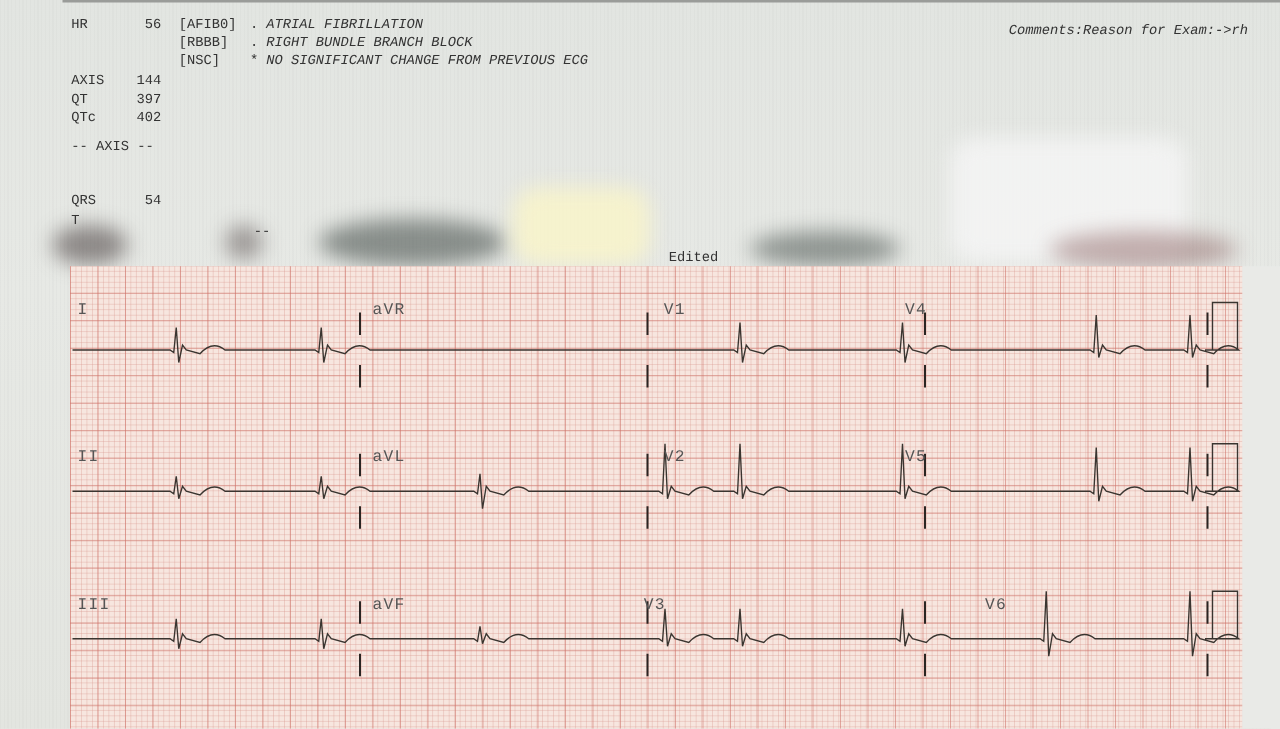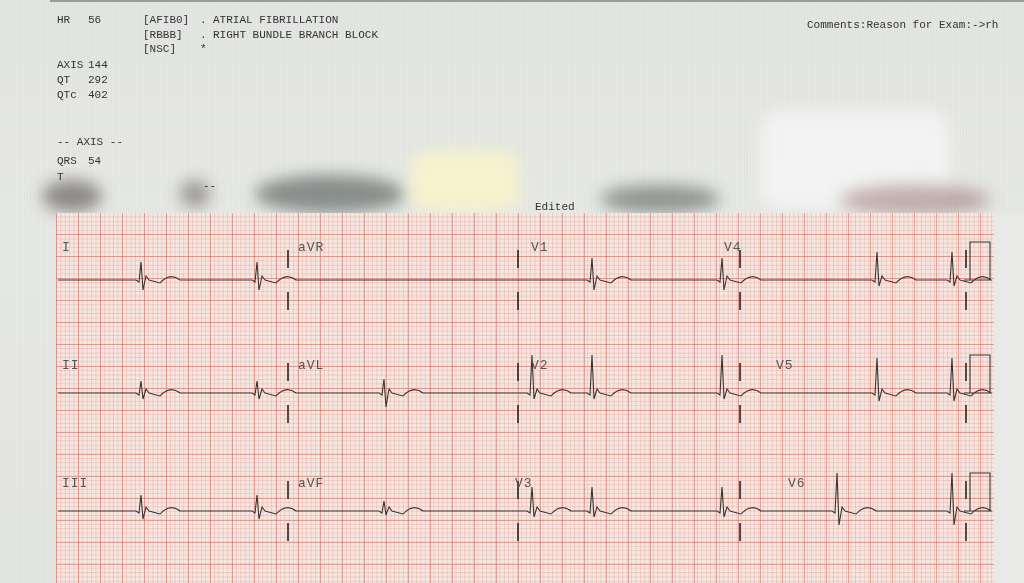--- a/index.html
+++ b/index.html
@@ -14,25 +14,25 @@
     background:
       repeating-linear-gradient(90deg, rgba(0,0,0,0.018) 0 1px, transparent 1px 3px),
       linear-gradient(180deg, #e2e5e1 0%, #e7e9e5 40%, #e3e5e0 100%);
   }
   .top-rule {
     position: absolute; left: 50px; top: 0; width: 974px; height: 2px; background: #9a9c99;
   }
   .header-area { position: absolute; left: 0; top: 0; width: 822px; height: 215px; padding-left: 10px; }
   .txt { position: absolute; font-size: 11px; line-height: 13px; white-space: pre; color: #333; }
   .meas-label { left: 57px; }
-  .meas-val { left: 88px; width: 30px; }
+  .meas-val { left: 99px; width: 30px; text-align: right; }
   .stmt-code { left: 143px; }
   .stmt-sep { left: 200px; }
-  .stmt-text { left: 213px; }
-  .comments { left: 807px; top: 19px; }
+  .stmt-text { left: 213px; font-style: italic; }
+  .comments { left: 807px; top: 19px; font-style: italic; }
   .edited { left: 535px; top: 201px; font-size: 11px; }
   .blur {
     position: absolute; border-radius: 50%; filter: blur(8px);
   }
   .ecg-paper {
     position: absolute; left: 56px; top: 213px; width: 938px; height: 370px;
     background-color: #f7e6df;
     background-image:
       linear-gradient(90deg, rgba(205,110,100,0.55) 1px, transparent 1px),
       linear-gradient(0deg, rgba(205,110,100,0.55) 1px, transparent 1px),
@@ -57,37 +57,38 @@
 
   <div class="header-area">
 
     <span class="txt meas-label" style="top:14px">HR</span>
     <span class="txt meas-val" style="top:14px">56</span>
 
     <span class="txt meas-label" style="top:59px">AXIS</span>
     <span class="txt meas-val" style="top:59px">144</span>
 
     <span class="txt meas-label" style="top:74px">QT</span>
-    <span class="txt meas-val" style="top:74px">292</span>
+    <span class="txt meas-val" style="top:74px">397</span>
 
     <span class="txt meas-label" style="top:89px">QTc</span>
     <span class="txt meas-val" style="top:89px">402</span>
 
     <span class="txt stmt-code" style="top:14px">[AFIB0]</span>
     <span class="txt stmt-sep" style="top:14px">.</span>
     <span class="txt stmt-text" style="top:14px">ATRIAL FIBRILLATION</span>
 
     <span class="txt stmt-code" style="top:29px">[RBBB]</span>
     <span class="txt stmt-sep" style="top:29px">.</span>
     <span class="txt stmt-text" style="top:29px">RIGHT BUNDLE BRANCH BLOCK</span>
 
     <span class="txt stmt-code" style="top:43px">[NSC]</span>
     <span class="txt stmt-sep" style="top:43px">*</span>
+    <span class="txt stmt-text" style="top:43px">NO SIGNIFICANT CHANGE FROM PREVIOUS ECG</span>
 
-    <span class="txt" style="left:57px; top:136px">-- AXIS --</span>
+    <span class="txt" style="left:57px; top:112px">-- AXIS --</span>
     <span class="txt meas-label" style="top:155px">QRS</span>
     <span class="txt meas-val" style="top:155px">54</span>
     <span class="txt meas-label" style="top:171px">T</span>
     <span class="txt" style="left:203px; top:180px">-- </span>
 
     <span class="txt comments">Comments:Reason for Exam:-&gt;rh</span>
 
     <div class="blur" style="left:42px; top:180px; width:60px; height:32px; background:rgba(70,60,60,0.55);"></div>
     <div class="blur" style="left:180px; top:180px; width:30px; height:28px; background:rgba(70,60,60,0.45);"></div>
     <div class="blur" style="left:255px; top:175px; width:150px; height:38px; background:rgba(60,70,65,0.55);"></div>
@@ -134,21 +135,21 @@
       </svg>
 
     <span class="lead-label" style="left:6px; top:27px">I</span>
     <span class="lead-label" style="left:242px; top:27px">aVR</span>
     <span class="lead-label" style="left:475px; top:27px">V1</span>
     <span class="lead-label" style="left:668px; top:27px">V4</span>
 
     <span class="lead-label" style="left:6px; top:145px">II</span>
     <span class="lead-label" style="left:242px; top:145px">aVL</span>
     <span class="lead-label" style="left:475px; top:145px">V2</span>
-    <span class="lead-label" style="left:720px; top:145px">V5</span>
+    <span class="lead-label" style="left:668px; top:145px">V5</span>
 
     <span class="lead-label" style="left:6px; top:263px">III</span>
     <span class="lead-label" style="left:242px; top:263px">aVF</span>
     <span class="lead-label" style="left:459px; top:263px">V3</span>
     <span class="lead-label" style="left:732px; top:263px">V6</span>
   </div>
   <div class="right-margin"></div>
 </div>
 
 </body></html>

